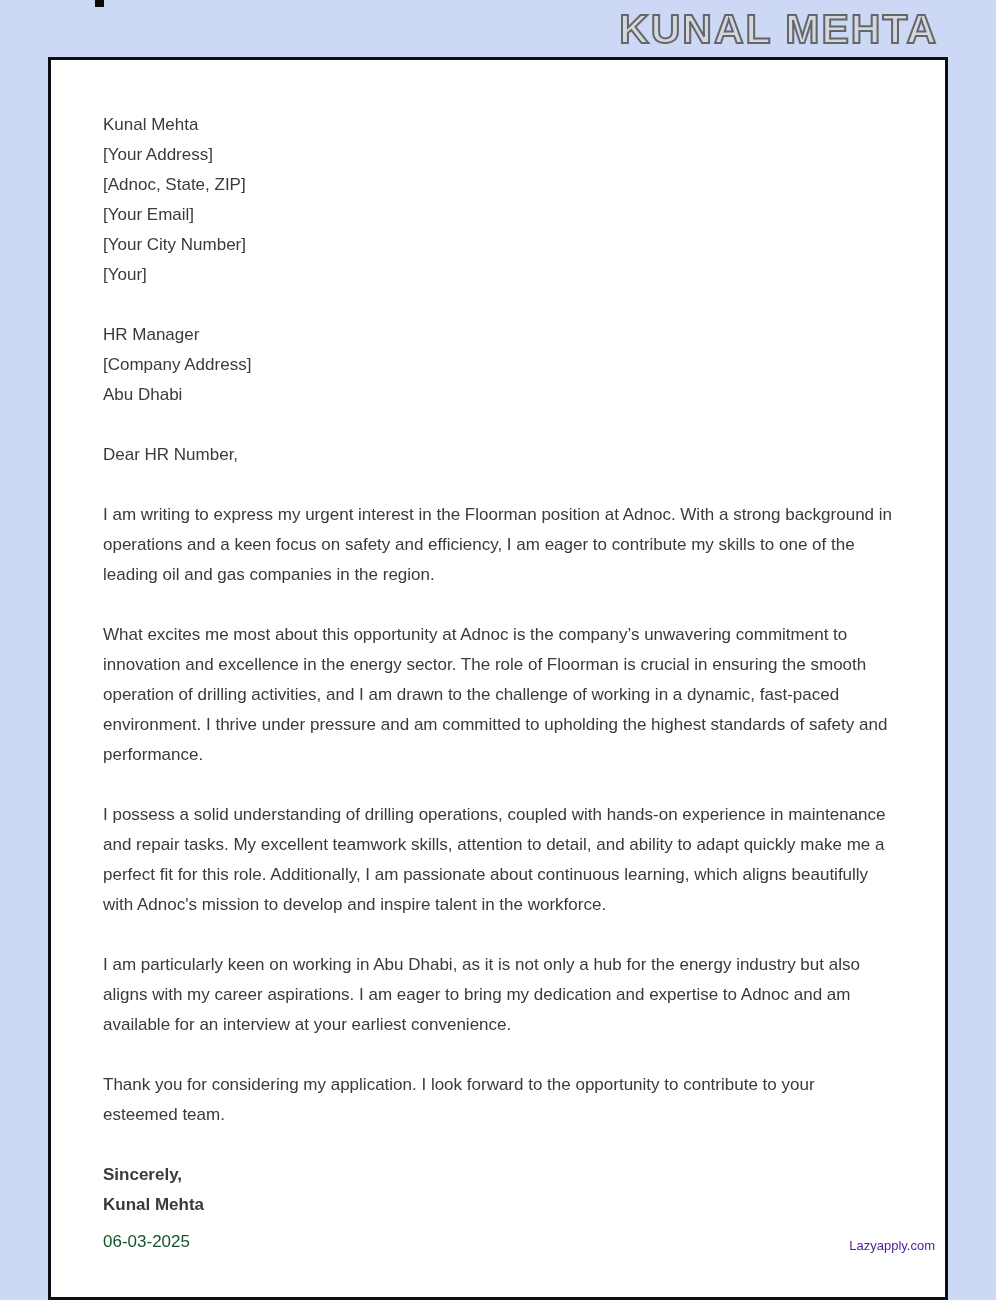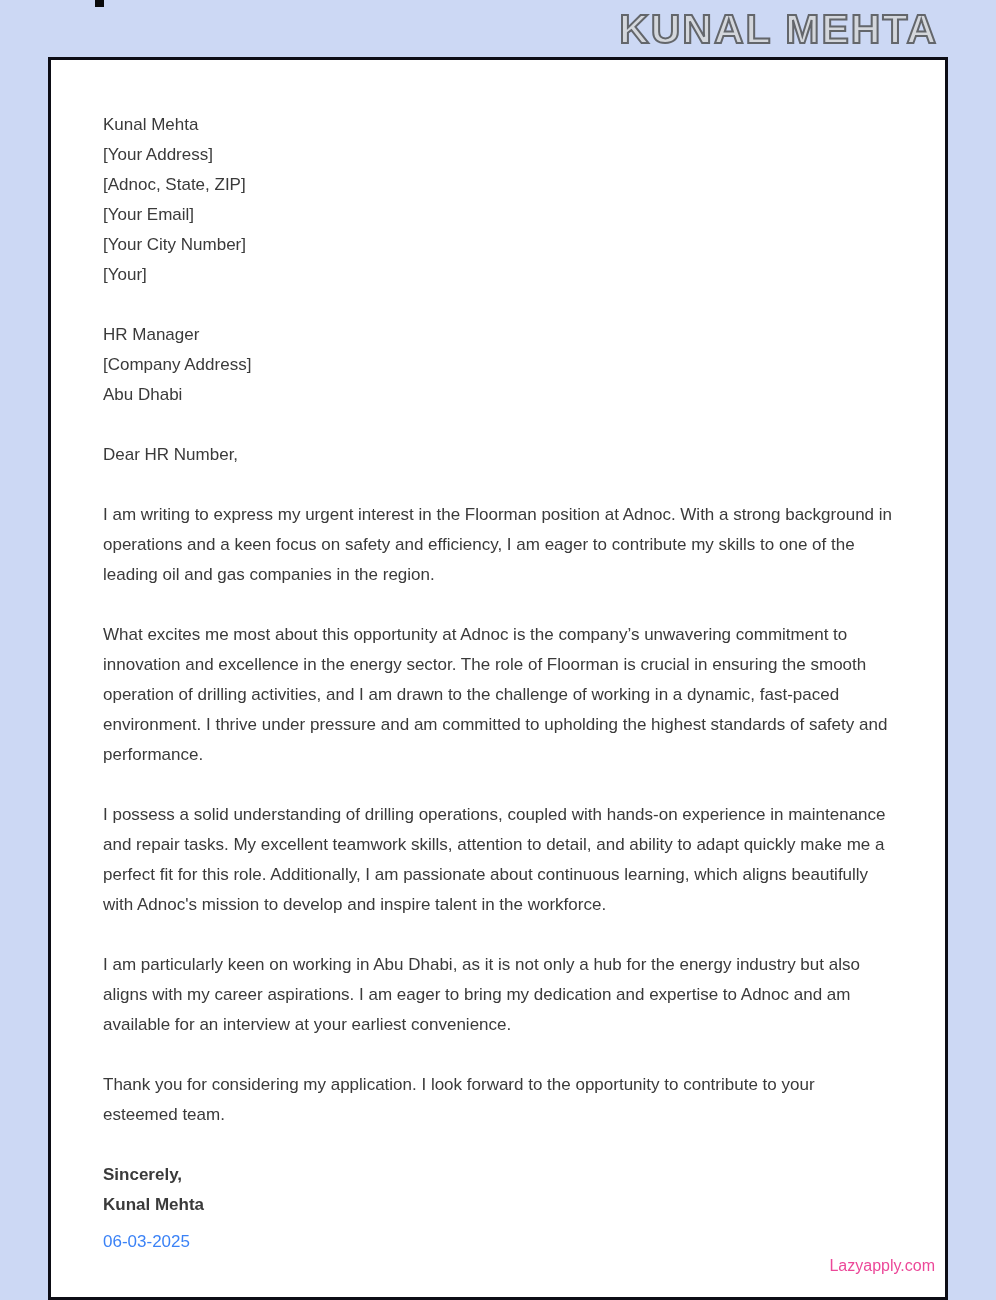--- a/index.html
+++ b/index.html
@@ -55,28 +55,28 @@
   }
   .para {
     margin: 0 0 30px 0;
   }
   .closing-block {
     margin: 0;
     font-weight: bold;
   }
   .date-link {
     margin-top: 7px;
-    color: #3b82f6;
+    color: #14532d;
   }
   .watermark {
     position: absolute;
     right: 10px;
-    bottom: 22px;
-    font-size: 16px;
-    color: #ec4899;
+    bottom: 44px;
+    font-size: 13px;
+    color: #4c1d95;
   }
 </style>
 </head>
 <body>
 
 <div class="corner-mark"></div>
 
 <div class="header-name">KUNAL MEHTA</div>
 
 <div class="page">

